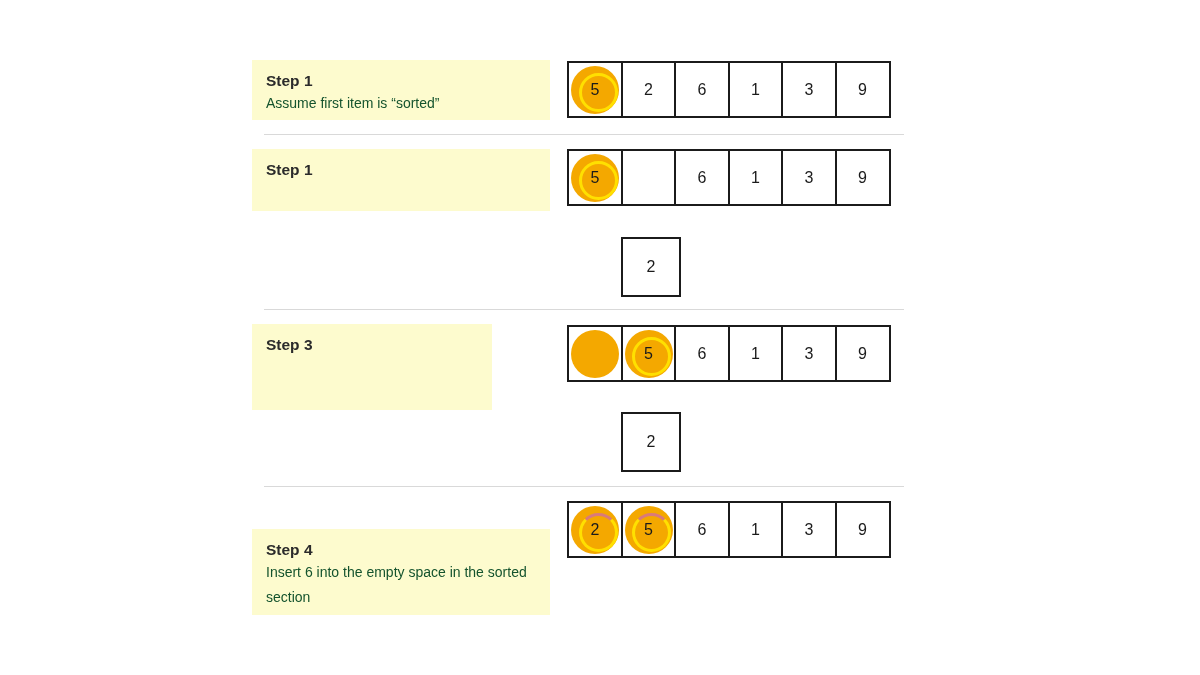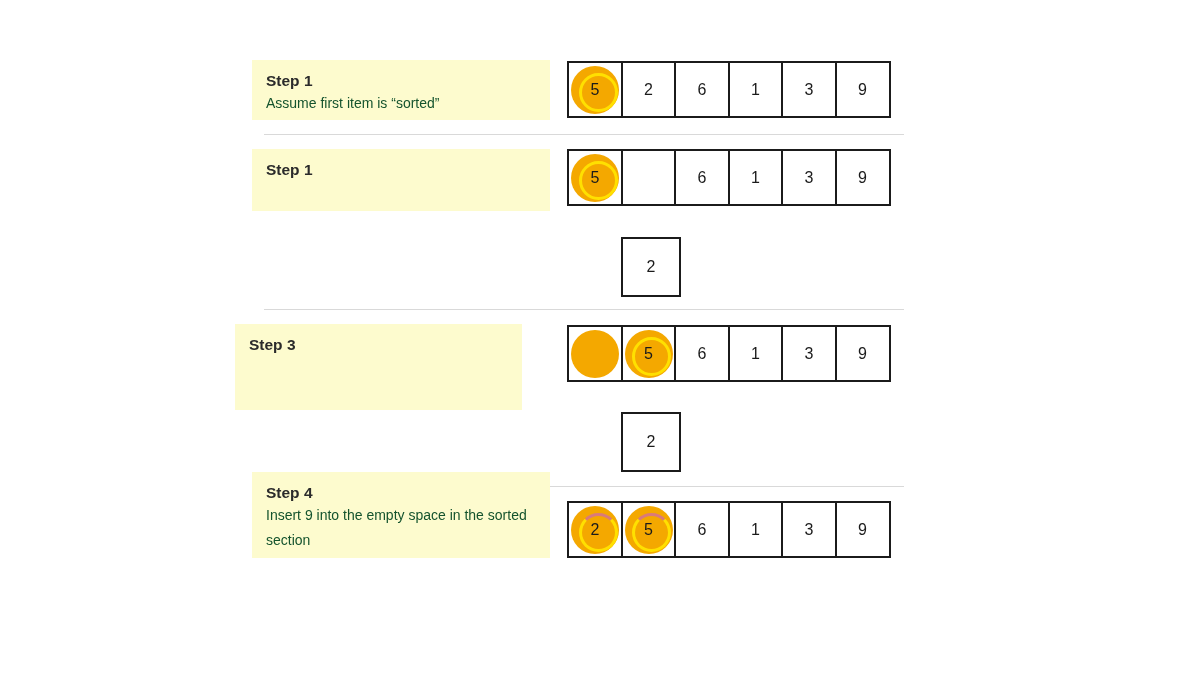--- a/index.html
+++ b/index.html
@@ -184,21 +184,21 @@
     <span class="val">9</span>
   </div>
 </div>
 
 <div class="single-cell" style="left:621px; top:237px;">
   <span>2</span>
 </div>
 
 <div class="divider" style="top:309px;"></div>
 
-<div class="caption" style="left:235px; top:324px; width:287px; height:86px;">
+<div class="caption" style="left:252px; top:324px; width:240px; height:86px;">
   <div class="title">Step 3</div>
 </div>
 
 <div class="array" style="left:567px; top:325px;">
   <div class="cell circle">
     <span class="val"></span>
   </div>
   <div class="cell circle ring">
     <span class="val">5</span>
   </div>
@@ -215,23 +215,23 @@
     <span class="val">9</span>
   </div>
 </div>
 
 <div class="single-cell" style="left:621px; top:412px;">
   <span>2</span>
 </div>
 
 <div class="divider" style="top:486px;"></div>
 
-<div class="caption" style="left:252px; top:472px; width:298px; height:86px;">
+<div class="caption" style="left:252px; top:529px; width:298px; height:86px;">
   <div class="title">Step 4</div>
-  <div class="desc">Insert 9 into the empty space in the sorted section</div>
+  <div class="desc">Insert 6 into the empty space in the sorted section</div>
 </div>
 
 <div class="array" style="left:567px; top:501px;">
   <div class="cell circle arc">
     <span class="val">2</span>
   </div>
   <div class="cell circle arc">
     <span class="val">5</span>
   </div>
   <div class="cell">

